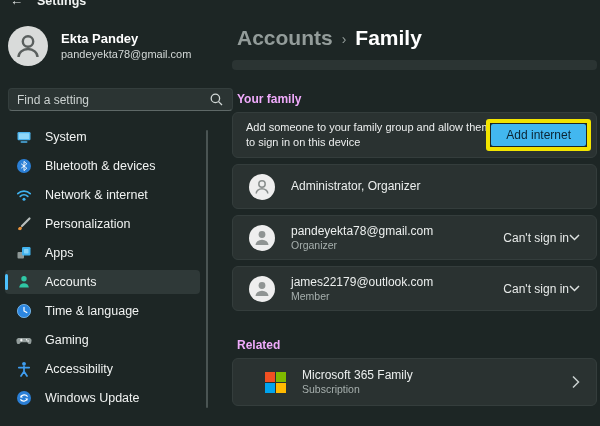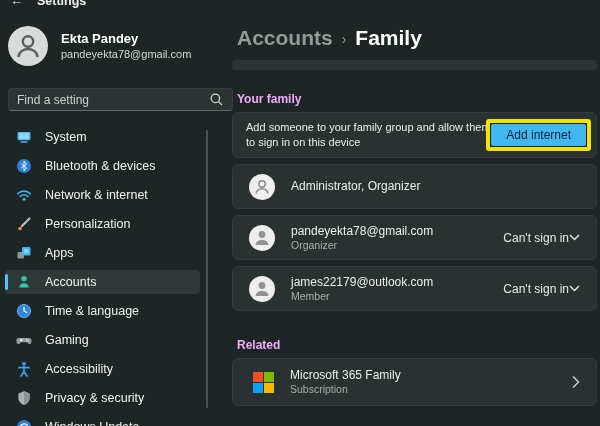--- a/index.html
+++ b/index.html
@@ -63,21 +63,21 @@
   .add-btn {
     display:block; background:#42b7f0; color:#0c2433; border:none; border-radius:2px;
     font-family:"Liberation Sans", sans-serif; font-size:12px; padding:4px 15px; cursor:pointer;
   }
   .member-card { height:45px; padding-left:16px; gap:16px; }
   .m-avatar { width:26px; height:26px; border-radius:50%; background:#eeeeee; display:flex; align-items:center; justify-content:center; flex:0 0 26px; }
   .m-title { font-size:12px; color:#ecefee; line-height:15px; }
   .m-sub { font-size:10.5px; color:#a6afad; line-height:13px; }
   .m-right { position:absolute; right:16px; top:50%; transform:translateY(-50%); display:flex; align-items:center; }
   .m-action { font-size:12px; color:#e7eae9; }
-  .related-card { top:358px; height:48px; padding-left:20px; gap:16px; }
+  .related-card { top:358px; height:48px; padding-left:32px; gap:16px; }
   .ms-logo { width:21px; height:21px; display:grid; grid-template-columns:10px 10px; grid-template-rows:10px 10px; gap:1px; flex:0 0 21px; }
   .ms-logo span { display:block; }
   .chev-right { position:absolute; right:16px; top:50%; transform:translateY(-50%); }
 </style>
 </head>
 <body>
 
 <div class="app">
 
   <div class="titlebar">
@@ -201,29 +201,20 @@
       <div class="nav-item">
         <span class="ico">
             <svg width="16" height="16" viewBox="0 0 16 16">
           <circle cx="8" cy="2.8" r="1.9" fill="#3f9df0"></circle>
           <path d="M8 5.4 L8 10.5 M2.8 6.6 L13.2 6.6 M8 10.5 L5 15 M8 10.5 L11 15" fill="none" stroke="#3f9df0" stroke-width="1.7" stroke-linecap="round"></path>
         </svg>
           </span>
         <span class="nav-label">Accessibility</span>
       </div>
 
-      <div class="nav-item">
-        <span class="ico">
-            <svg width="16" height="16" viewBox="0 0 16 16">
-          <path d="M8 1.3 L13.6 3.4 V8 C13.6 11.4 11.1 13.9 8 15 C4.9 13.9 2.4 11.4 2.4 8 V3.4 Z" fill="#aab3b2"></path>
-          <path d="M8 1.3 L13.6 3.4 V8 C13.6 11.4 11.1 13.9 8 15 Z" fill="#8c9594"></path>
-        </svg>
-          </span>
-        <span class="nav-label">Privacy &amp; security</span>
-      </div>
 
       <div class="nav-item">
         <span class="ico">
             <svg width="16" height="16" viewBox="0 0 16 16">
           <circle cx="8" cy="8" r="7" fill="#2b7fd6"></circle>
           <path d="M11.6 6.6 A4 4 0 0 0 4.6 7.4" fill="none" stroke="#fff" stroke-width="1.2"></path>
           <path d="M4.4 9.4 A4 4 0 0 0 11.4 8.6" fill="none" stroke="#fff" stroke-width="1.2"></path>
           <path d="M4.6 5.2 L4.6 7.6 L7 7.6 Z" fill="#fff"></path>
           <path d="M11.4 10.8 L11.4 8.4 L9 8.4 Z" fill="#fff"></path>
         </svg>

